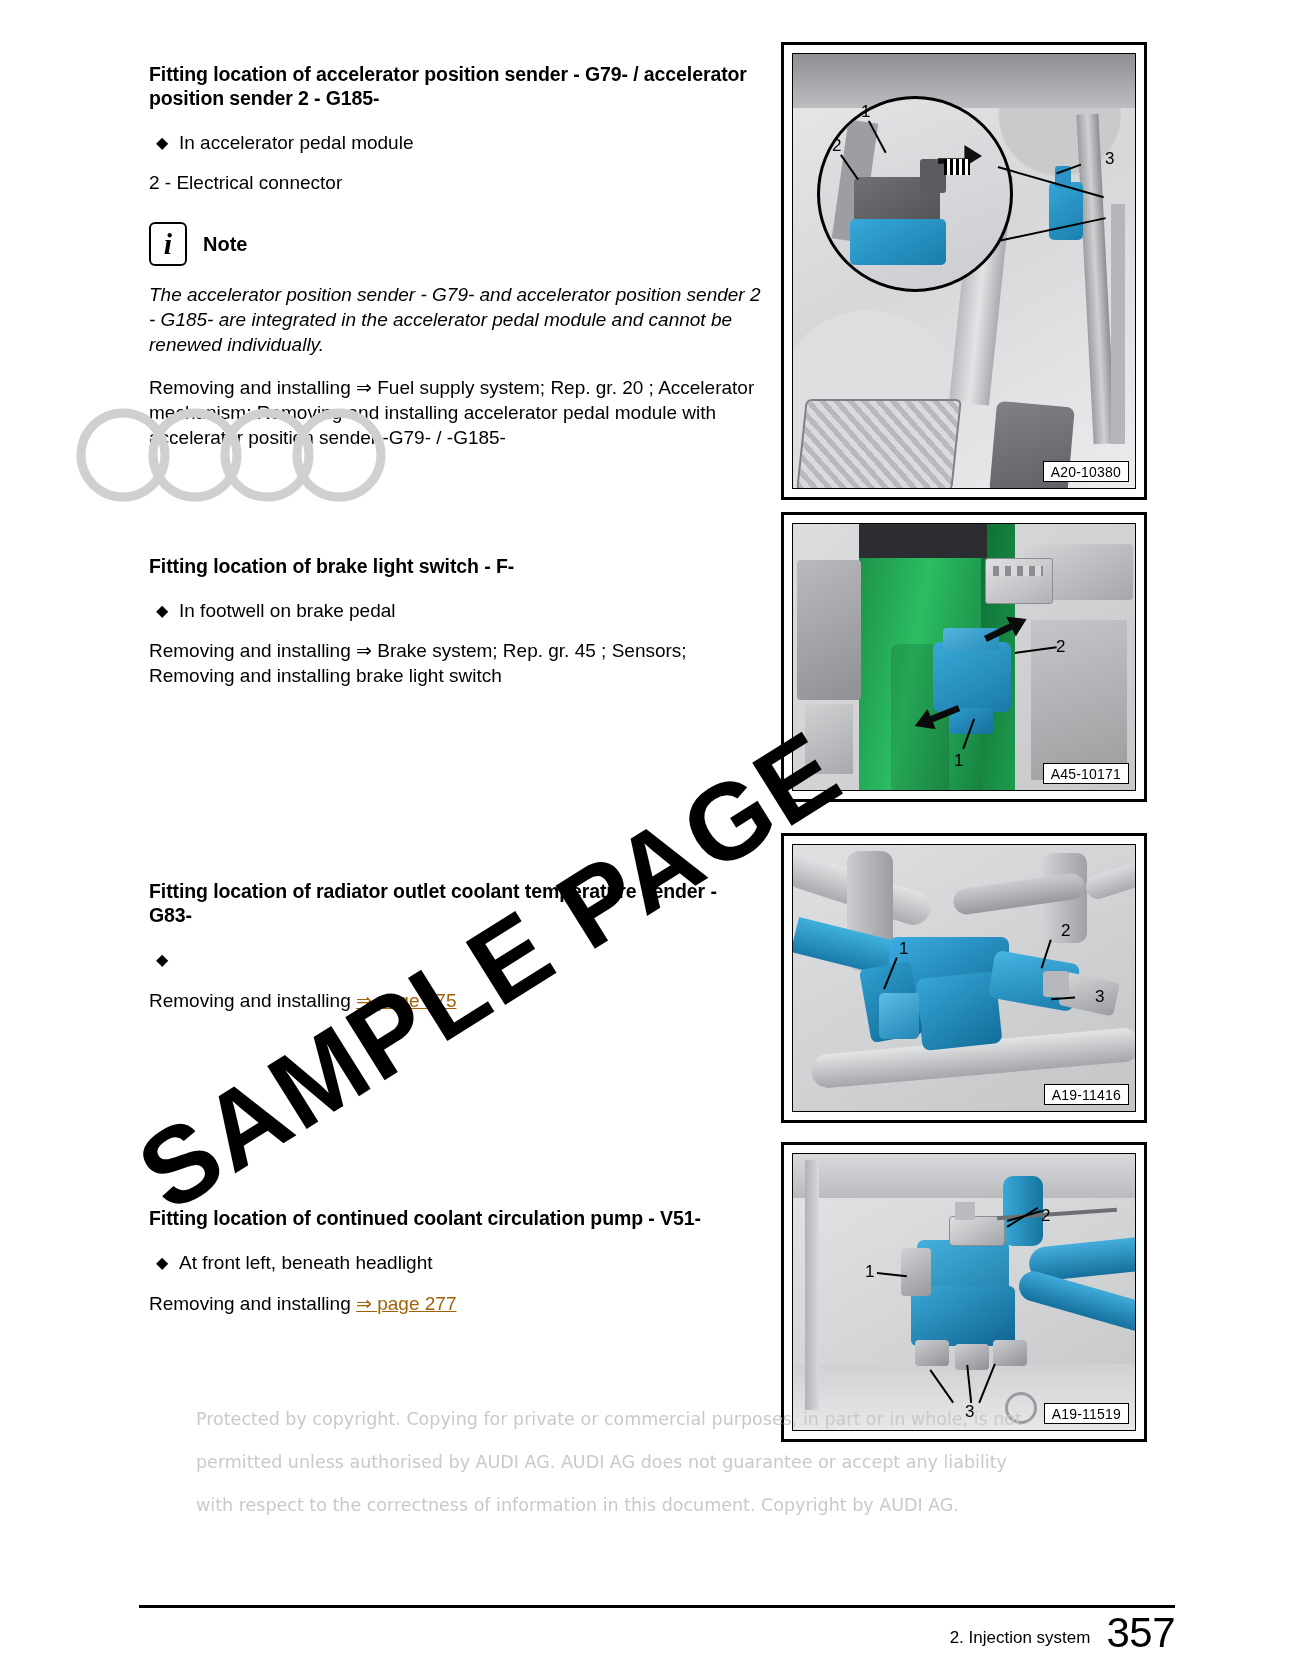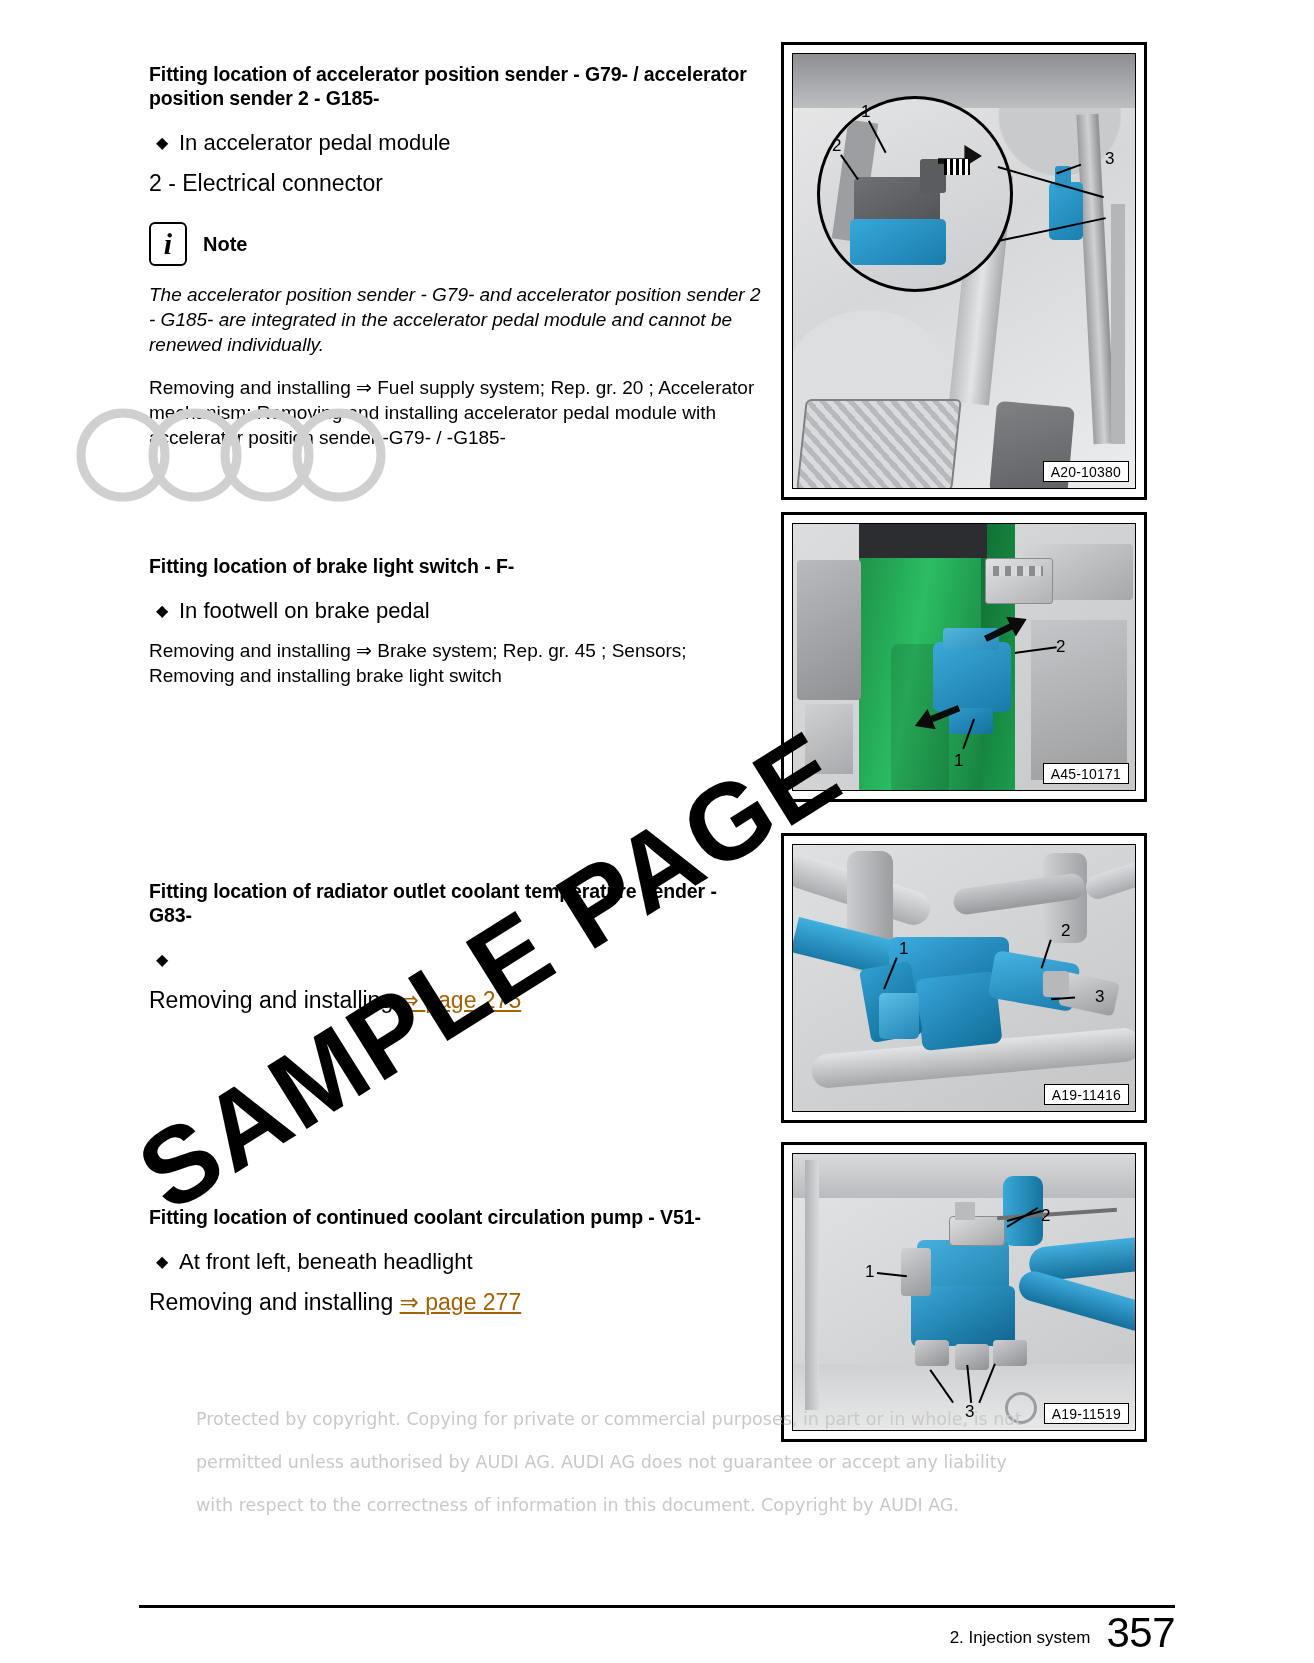--- a/index.html
+++ b/index.html
@@ -48,26 +48,26 @@
   .bullet-glyph {
     width: 30px;
     flex: 0 0 30px;
     font-size: 16px;
     line-height: 26px;
     text-align: left;
     padding-left: 7px;
     box-sizing: border-box;
   }
   .bullet-text {
-    font-size: 22px;
+    font-size: 19px;
     line-height: 26px;
   }
 
   .plain-line {
-    font-size: 23px;
+    font-size: 19px;
     line-height: 26px;
     margin: 0 0 14px 0;
   }
 
   .body-par {
     font-size: 19px;
     line-height: 25px;
     margin: 0 0 6px 0;
   }
 

